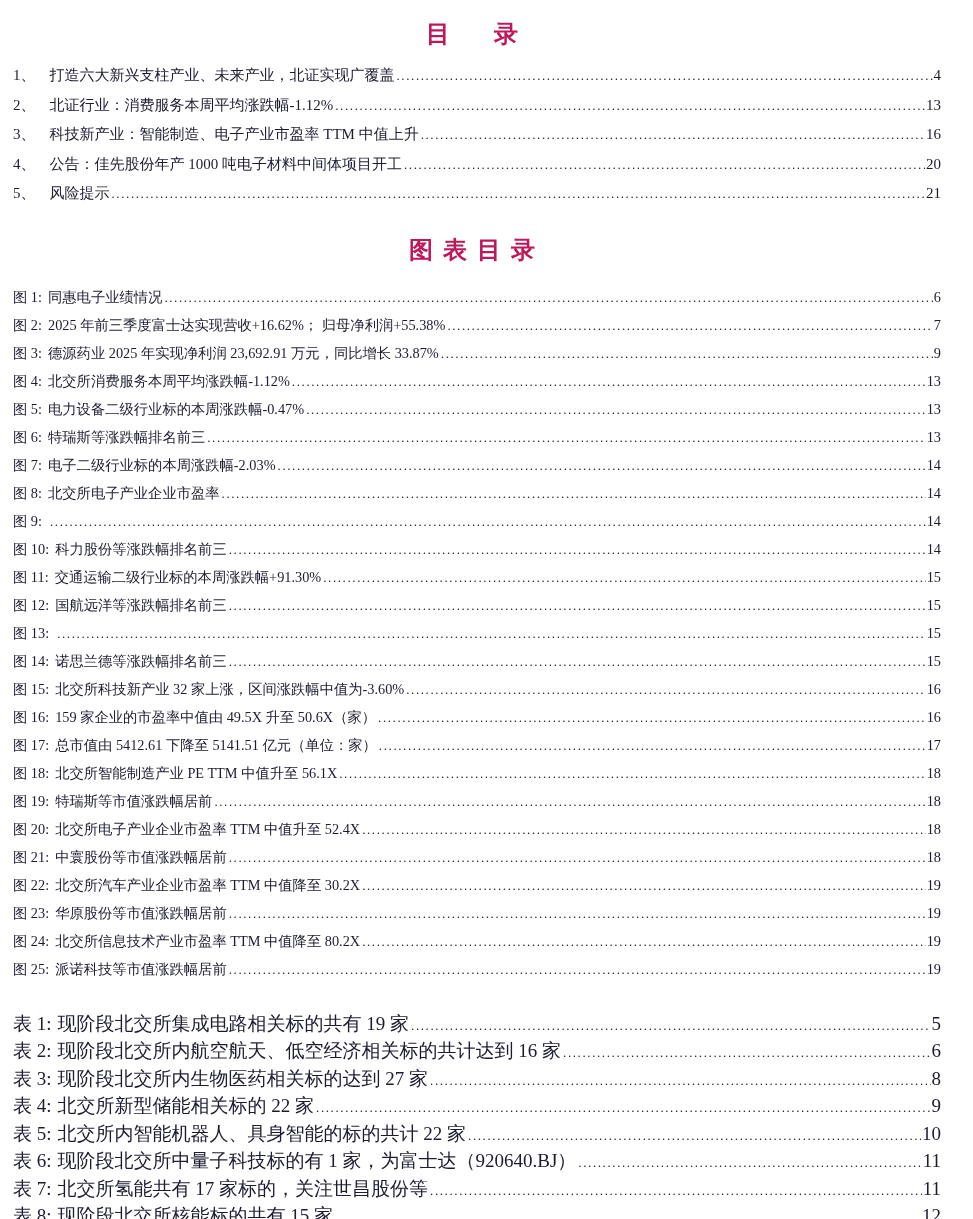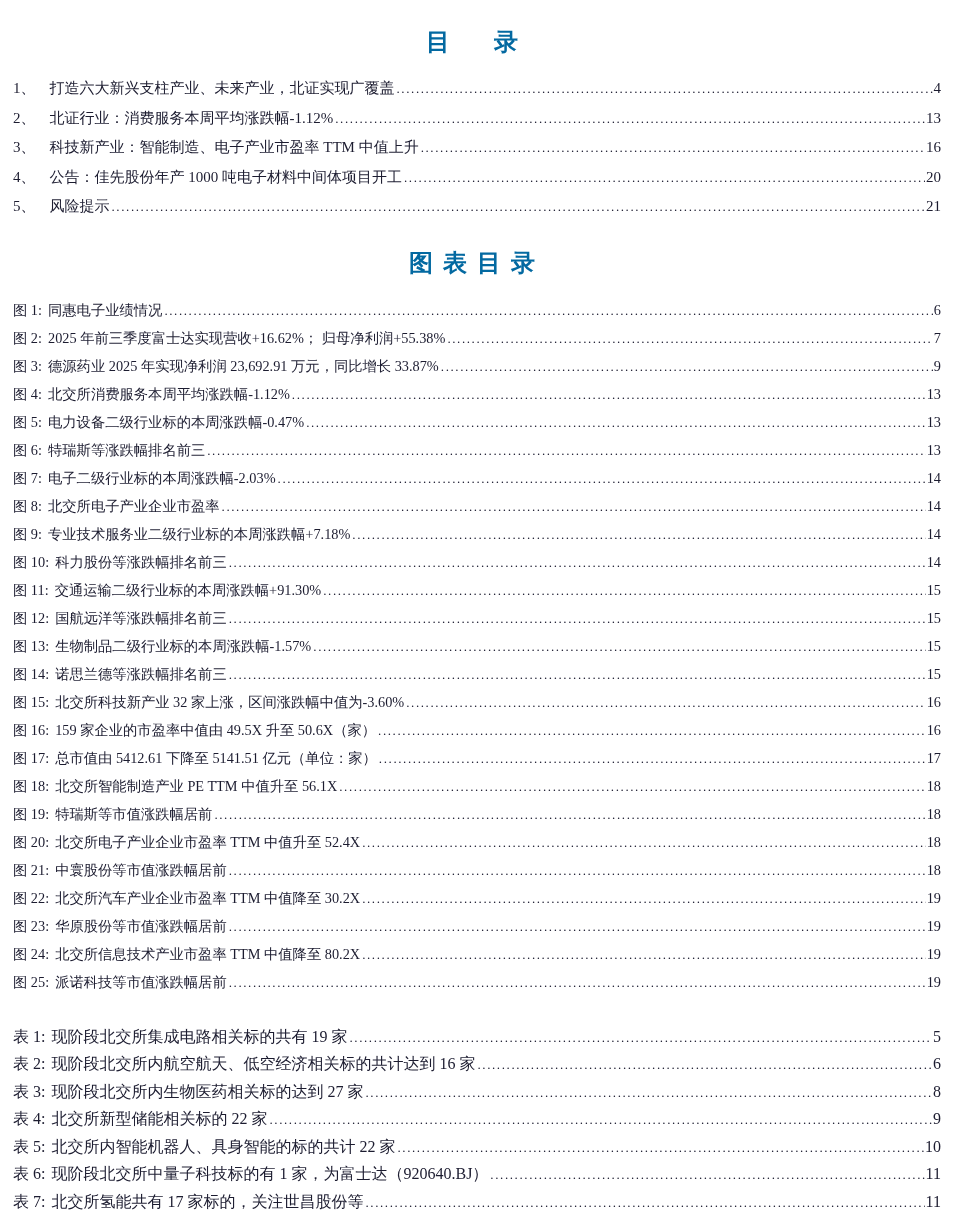--- a/index.html
+++ b/index.html
@@ -7,41 +7,41 @@
     width: 973px;
     height: 1219px;
     background: #ffffff;
     color: #1c1c30;
     font-family: "Liberation Serif", "DejaVu Serif", serif;
     overflow: hidden;
     box-sizing: border-box;
     padding: 10px 32px 0 13px;
   }
   .doc-title {
-    margin: 12px;
+    margin: 4px;
     height: 40px;
     line-height: 40px;
     text-align: center;
     font-size: 24px;
     font-weight: bold;
-    color: #0369a1;
+    color: #be185d;
     letter-spacing: 10px;
   }
   .doc-title.second { margin-top: 24px; height: 38px; line-height: 38px; font-family: Liberation Mono, monospace; }
   .toc-list { margin-top: 7px; }
   .fig-list { margin-top: 12px; }
   .tab-list { margin-top: 27px; }
   .row {
     display: flex;
     align-items: baseline;
     white-space: nowrap;
   }
   .toc-list .row { height: 29.5px; line-height: 29.5px; font-size: 15px; }
   .fig-list .row { height: 28px;  line-height: 28px;  font-size: 14.3px; }
-  .tab-list .row { height: 27.5px; line-height: 27.5px; font-size: 16px; }
+  .tab-list .row { height: 27.5px; line-height: 27.5px; font-size: 19px; }
   .lbl { flex: 0 0 auto; margin-right: 6px; }
   .toc-list .lbl { margin-right: 14px; }
   .txt { flex: 0 0 auto; }
   .dots {
     flex: 1 1 auto;
     overflow: hidden;
     white-space: nowrap;
     margin-left: 2px;
     font-size: 13px;
     letter-spacing: 1.6px;
@@ -136,21 +136,20 @@
       <span class="pg">14</span>
     </div>
     <div class="row">
       <span class="lbl">图 8:</span>
       <span class="txt">北交所电子产业企业市盈率</span>
       <span class="dots"></span>
       <span class="pg">14</span>
     </div>
     <div class="row">
       <span class="lbl">图 9:</span>
-      <span class="txt">专业技术服务业二级行业标的本周涨跌幅+7.18%</span>
       <span class="dots"></span>
       <span class="pg">14</span>
     </div>
     <div class="row">
       <span class="lbl">图 10:</span>
       <span class="txt">科力股份等涨跌幅排名前三</span>
       <span class="dots"></span>
       <span class="pg">14</span>
     </div>
     <div class="row">
@@ -160,21 +159,20 @@
       <span class="pg">15</span>
     </div>
     <div class="row">
       <span class="lbl">图 12:</span>
       <span class="txt">国航远洋等涨跌幅排名前三</span>
       <span class="dots"></span>
       <span class="pg">15</span>
     </div>
     <div class="row">
       <span class="lbl">图 13:</span>
-      <span class="txt">生物制品二级行业标的本周涨跌幅-1.57%</span>
       <span class="dots"></span>
       <span class="pg">15</span>
     </div>
     <div class="row">
       <span class="lbl">图 14:</span>
       <span class="txt">诺思兰德等涨跌幅排名前三</span>
       <span class="dots"></span>
       <span class="pg">15</span>
     </div>
     <div class="row">

